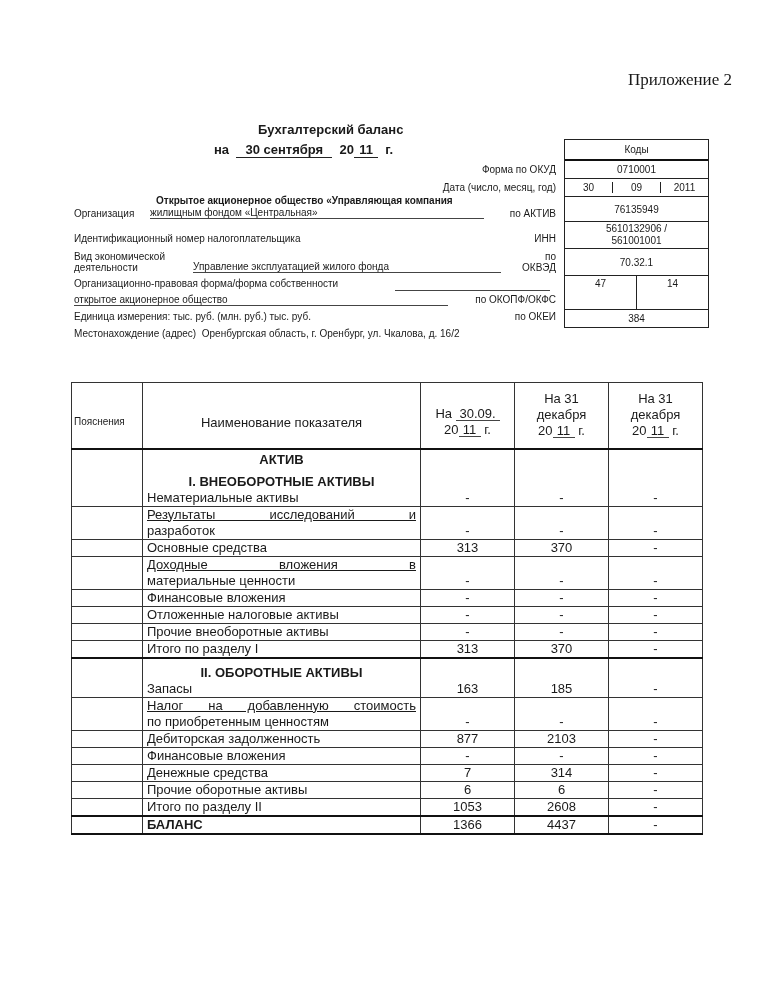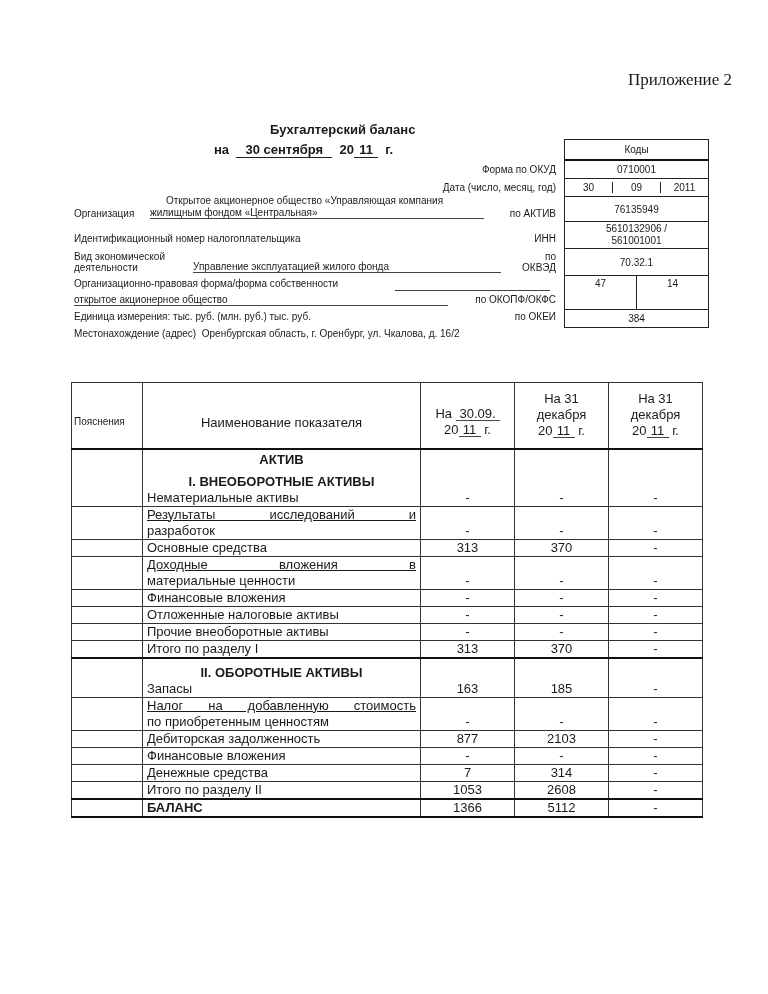--- a/index.html
+++ b/index.html
@@ -1,20 +1,20 @@
 <!DOCTYPE html>
 <html><head>
 <meta charset="utf-8">
 <style>
   html, body { margin: 0; padding: 0; background: #ffffff; }
   body { width: 768px; height: 994px; position: relative; overflow: hidden; color: #1a1a1a;
          font-family: "Liberation Sans", "DejaVu Sans", sans-serif; }
   .abs { position: absolute; }
   .appendix { right: 36px; top: 70px; font-family: "Liberation Serif", "DejaVu Serif", serif; font-size: 17px; }
-  .title { left: 258px; top: 122px; font-size: 13px; font-weight: bold; margin-left: 12px; }
+  .title { left: 258px; top: 122px; font-size: 13px; font-weight: bold; }
   .title-date { left: 214px; top: 142px; font-size: 13px; font-weight: bold; white-space: nowrap; }
   .title-date .u { display: inline-block; border-bottom: 1px solid #222; text-align: center; line-height: 14px; }
   .lbl { font-size: 10px; white-space: nowrap; }
   .uline { border-bottom: 1px solid #444; }
   
   .codes { left: 564px; top: 139px; width: 143px; border: 1px solid #222; font-size: 10px; }
   .codes .row { border-top: 1px solid #222; display: flex; text-align: center; align-items: center; justify-content: center; }
   .codes .row:first-child { border-top: none; }
   .codes .cell { flex: 1; text-align: center; }
   .codes .cell + .cell { border-left: 1px solid #222; }
@@ -41,21 +41,21 @@
 <div class="abs title-date">
   <span>на</span>
   &nbsp;<span class="u" style="width:96px">30 сентября</span>
   &nbsp;<span>20</span><span class="u" style="width:24px">11</span>
   &nbsp;<span>г.</span>
 </div>
 
 <div class="abs lbl" style="right:212px; top:164px;">Форма по ОКУД</div>
 <div class="abs lbl" style="right:212px; top:182px;">Дата (число, месяц, год)</div>
 
-<div class="abs lbl" style="left:166px; top:195px;">Открытое акционерное общество «Управляющая компания</div>
+<div class="abs lbl" style="left:156px; top:195px;font-weight:bold;">Открытое акционерное общество «Управляющая компания</div>
 <div class="abs lbl" style="left:74px; top:208px;">Организация</div>
 <div class="abs lbl uline" style="left:150px; top:207px; width:334px;">жилищным фондом «Центральная»</div>
 <div class="abs lbl" style="right:212px; top:208px;">по АКТИВ</div>
 
 <div class="abs lbl" style="left:74px; top:233px;">Идентификационный номер налогоплательщика</div>
 <div class="abs lbl" style="right:212px; top:233px;">ИНН</div>
 
 <div class="abs lbl" style="left:74px; top:251px;">Вид     экономической</div>
 <div class="abs lbl" style="left:74px; top:262px;">деятельности</div>
 <div class="abs lbl uline" style="left:193px; top:261px; width:308px;">Управление эксплуатацией жилого фонда</div>
@@ -220,26 +220,33 @@
   </tr>
   <tr>
     <td class="exp"></td>
     <td>Денежные средства</td>
     <td class="num">7</td>
     <td class="num">314</td>
     <td class="num">-</td>
   </tr>
   <tr>
     <td class="exp"></td>
+    <td>Прочие оборотные активы</td>
+    <td class="num">6</td>
+    <td class="num">6</td>
+    <td class="num">-</td>
+  </tr>
+  <tr>
+    <td class="exp"></td>
     <td>Итого по разделу II</td>
     <td class="num">1053</td>
     <td class="num">2608</td>
     <td class="num">-</td>
   </tr>
   <tr class="thick-top">
     <td class="exp" style="border-bottom:2px solid #111;"></td>
     <td class="bold" style="border-bottom:2px solid #111;">БАЛАНС</td>
     <td class="num" style="border-bottom:2px solid #111;">1366</td>
-    <td class="num" style="border-bottom:2px solid #111;">5112</td>
+    <td class="num" style="border-bottom:2px solid #111;">4437</td>
     <td class="num" style="border-bottom:2px solid #111;">-</td>
   </tr>
 </tbody>
   </table>
 
 </body></html>

